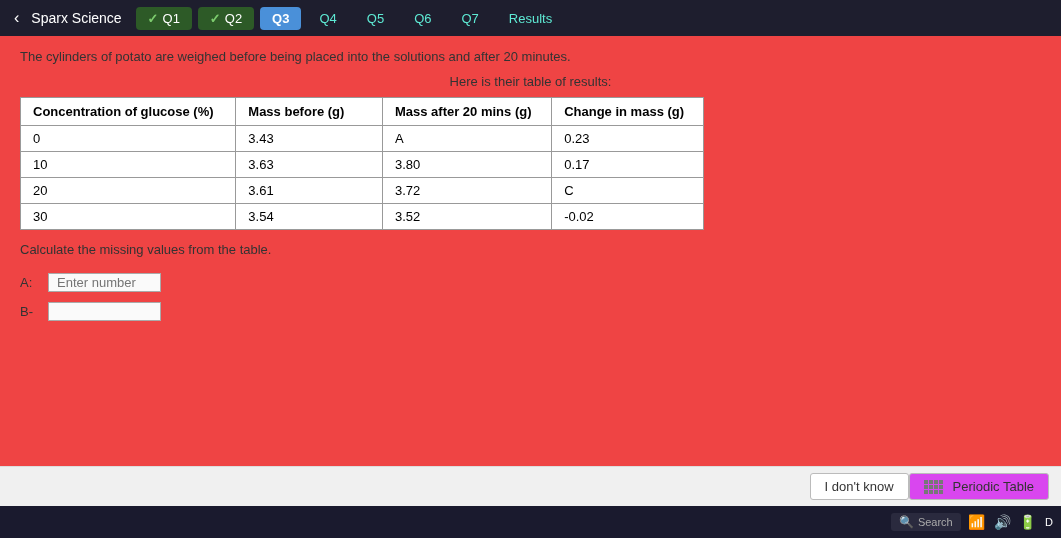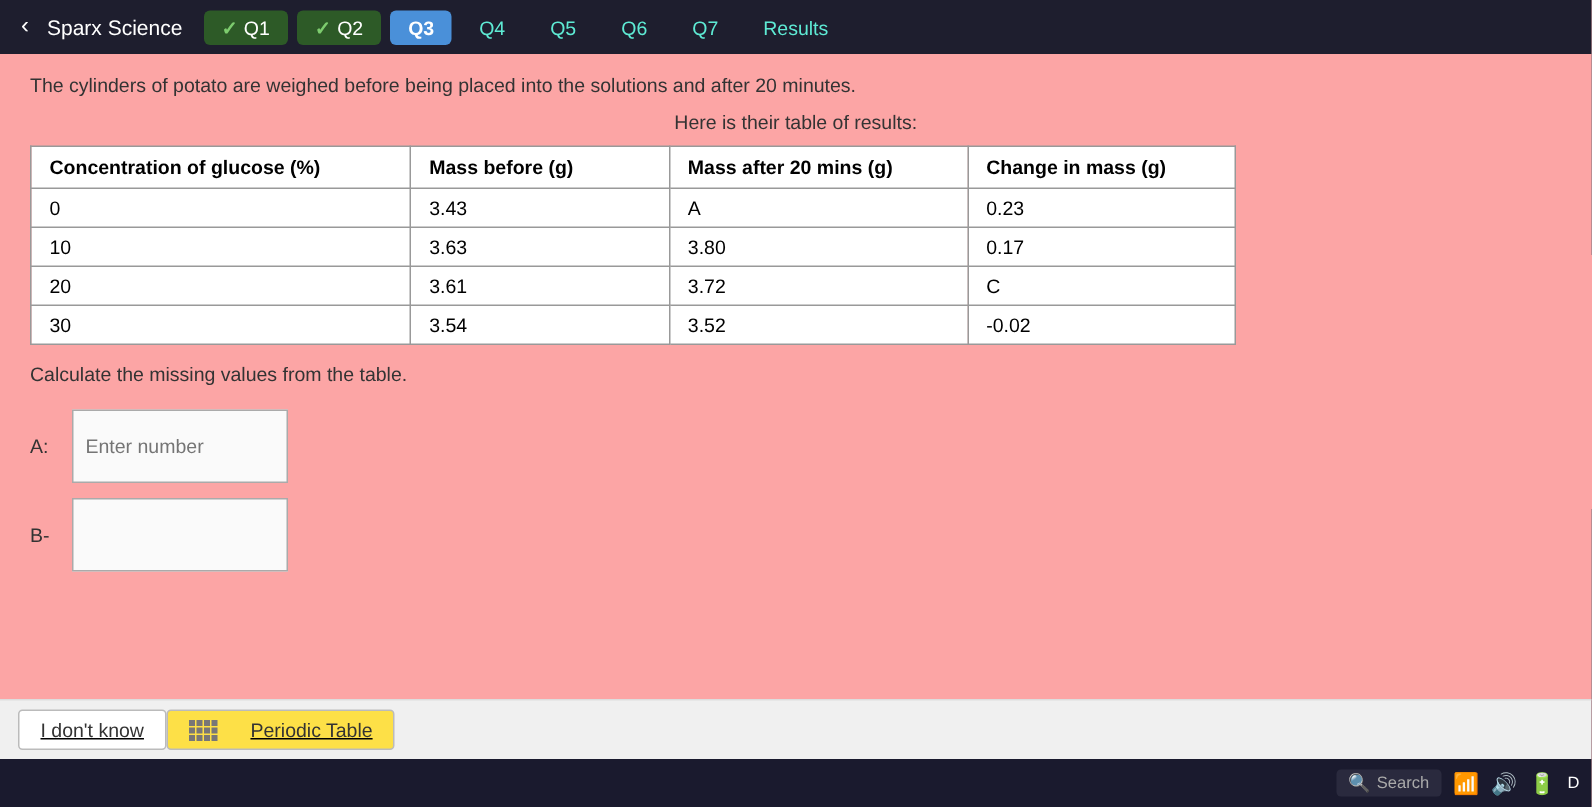--- a/index.html
+++ b/index.html
@@ -72,21 +72,21 @@
       color: #5eead4;
     }
 
     .tab .check {
       color: #7dcc6e;
       font-weight: bold;
     }
 
     
     .content-area {
-      background: #fca5a5;
+      background: #ef4444;
       flex: 1;
       padding: 12px 20px;
       overflow-y: auto;
       position: relative;
     }
 
     .intro-text {
       font-size: 13px;
       color: #333;
       margin-bottom: 8px;
@@ -96,21 +96,21 @@
     .section-label {
       font-size: 13px;
       color: #333;
       margin-bottom: 8px;
       text-align: center;
     }
 
     
     .results-table {
       border-collapse: collapse;
-      width: 804px;
+      width: 684px;
       margin-bottom: 12px;
       font-size: 13px;
     }
 
     .results-table th {
       border: 1px solid #999;
       padding: 6px 12px;
       background: #fff;
       font-weight: bold;
       text-align: left;
@@ -153,60 +153,59 @@
     }
 
     .answer-label {
       font-size: 13px;
       color: #333;
       min-width: 20px;
     }
 
     .answer-input {
       border: 1px solid #aaa;
-      padding: 16px 8px;
-      font-size: 13px;
-      width: 144px;
+      padding: 1px 8px;
+      font-size: 13px;
+      width: 113px;
       outline: none;
       background: #fafafa;
     }
 
     
     .bottom-bar {
       background: #f0f0f0;
       border-top: 1px solid #ddd;
       display: flex;
       align-items: center;
-      justify-content: flex-start;
+      justify-content: flex-end;
       padding: 4px 12px;
       min-height: 40px;
-      text-decoration: underline;
     }
 
     .dont-know-btn {
       background: white;
       border: 1px solid #bbb;
       padding: 5px 14px;
       font-size: 13px;
       cursor: pointer;
       border-radius: 3px;
       color: #333;
     }
 
     .periodic-table-btn {
-      background: #fde047;
+      background: #d946ef;
       border: 1px solid #bbb;
       padding: 5px 14px;
       font-size: 13px;
       cursor: pointer;
       border-radius: 3px;
       color: #333;
       display: flex;
       align-items: center;
-      gap: 22px;
+      gap: 10px;
     }
 
     .taskbar {
       background: #1a1a2e;
       height: 32px;
       display: flex;
       align-items: center;
       justify-content: flex-end;
       padding: 0 8px;
       gap: 8px;

